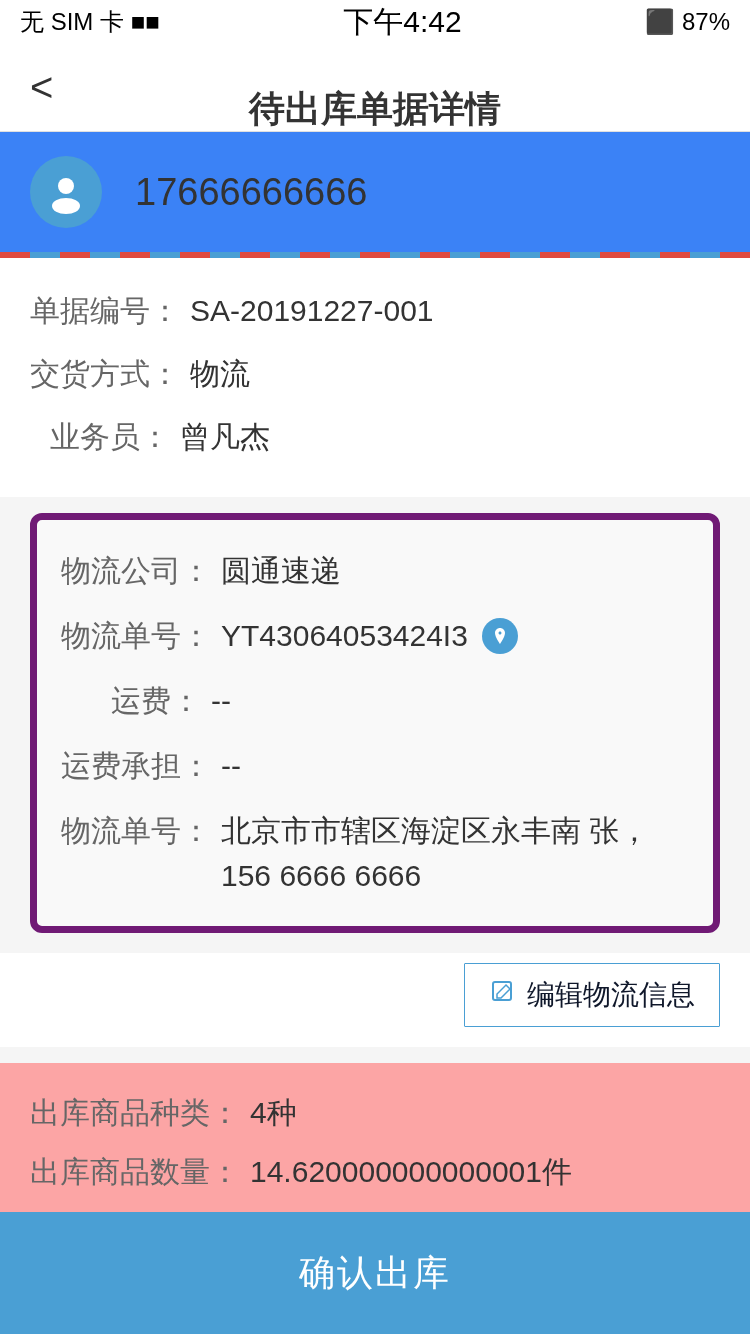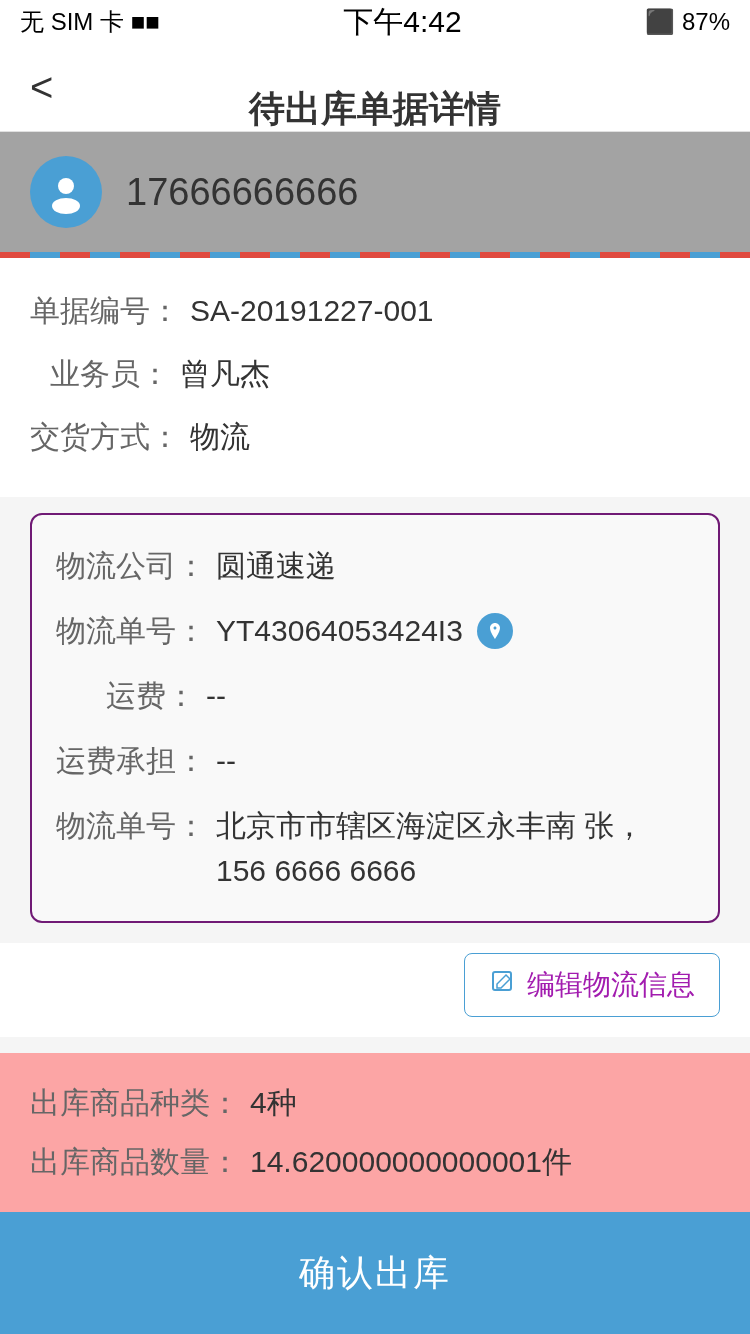--- a/index.html
+++ b/index.html
@@ -67,25 +67,25 @@
       margin-top: 44px;
     }
 
     
     .content {
       padding: 0;
     }
 
     
     .user-header {
-      background: #a3a3a3;
+      background: #3b82f6;
       padding: 24px 30px;
       display: flex;
       align-items: center;
-      gap: 24px;
+      gap: 33px;
       margin-bottom: 0;
     }
     .user-avatar {
       width: 72px;
       height: 72px;
       border-radius: 50%;
       background: #4a9fd4;
       display: flex;
       align-items: center;
       justify-content: center;
@@ -132,21 +132,21 @@
     }
     .info-value {
       color: #333;
       flex: 1;
       padding-left: 10px;
     }
 
     
     .logistics-card {
       background: #f9f9f9;
-      border: 2px solid #701a75;
+      border: 7px solid #701a75;
       border-radius: 12px;
       margin: 0 30px 20px 30px;
       padding: 28px 24px;
     }
     .logistics-row {
       display: flex;
       align-items: flex-start;
       margin-bottom: 20px;
       font-size: 30px;
       line-height: 1.5;
@@ -181,23 +181,23 @@
 
     
     .edit-btn-row {
       display: flex;
       justify-content: flex-end;
       padding: 10px 30px 20px 30px;
       background: #fff;
     }
     .edit-btn {
       border: 1.5px solid #4a9fd4;
-      border-radius: 8px;
+      border-radius: 1px;
       padding: 12px 24px;
-      color: #a21caf;
+      color: #0f172a;
       font-size: 28px;
       display: flex;
       align-items: center;
       gap: 10px;
       background: #fff;
       cursor: pointer;
     }
 
     
     .section-divider {
@@ -302,26 +302,26 @@
   </div>
 
   <div class="dashed-sep"></div>
 
   <div class="info-section">
     <div class="info-row">
       <span class="info-label">单据编号：</span>
       <span class="info-value">SA-20191227-001</span>
     </div>
     <div class="info-row">
+      <span class="info-label">交货方式：</span>
+      <span class="info-value">物流</span>
+    </div>
+    <div class="info-row">
       <span class="info-label">业务员：</span>
       <span class="info-value">曾凡杰</span>
-    </div>
-    <div class="info-row">
-      <span class="info-label">交货方式：</span>
-      <span class="info-value">物流</span>
     </div>
   </div>
 
   <div class="logistics-card">
     <div class="logistics-row">
       <span class="logistics-label">物流公司：</span>
       <span class="logistics-value">圆通速递</span>
     </div>
     <div class="logistics-row">
       <span class="logistics-label">物流单号：</span>

